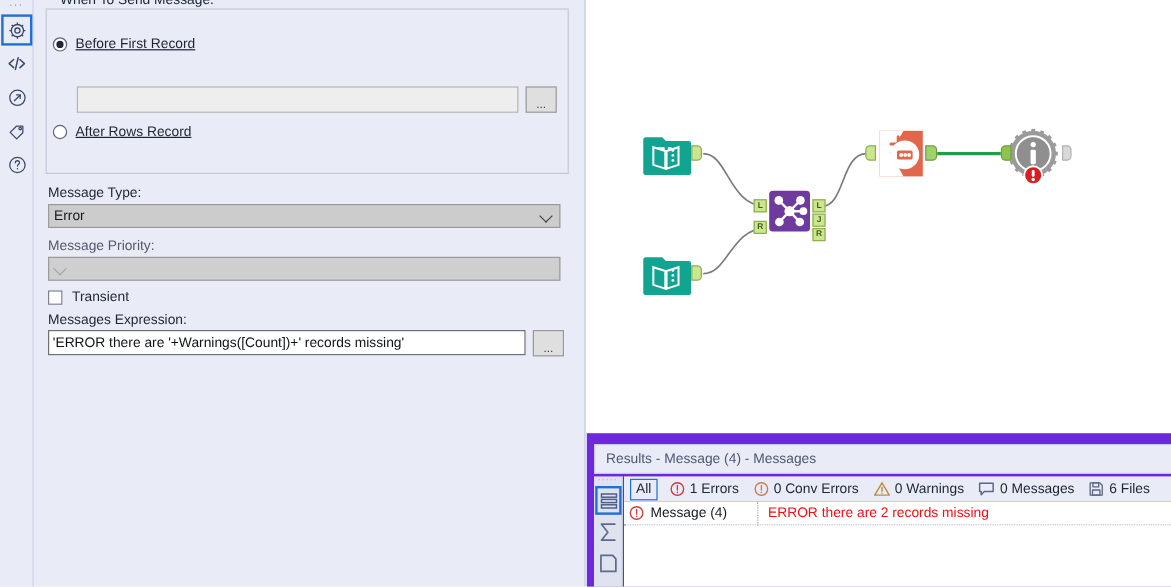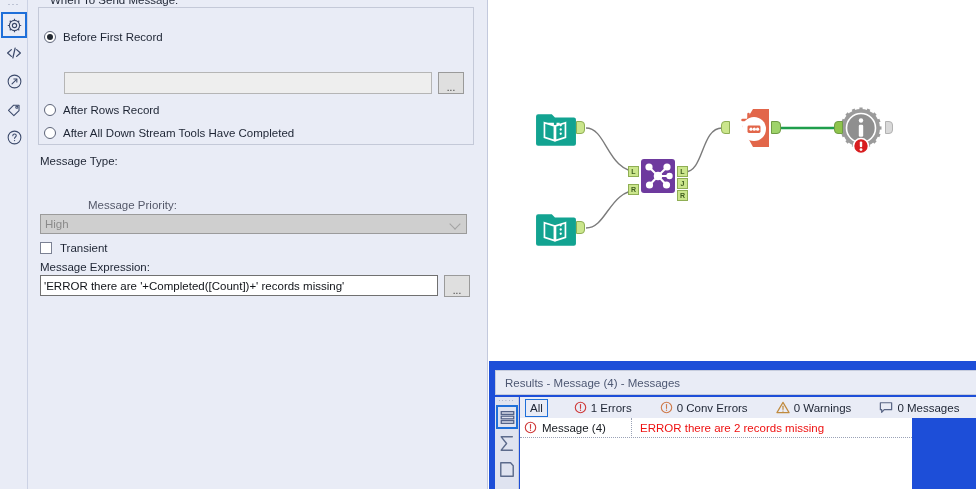--- a/index.html
+++ b/index.html
@@ -51,20 +51,21 @@
     background: #e9ecf6; padding: 0 4px;
     font-size: 11.5px; color: #1d2433;
     transform: translateY(-50%);
     white-space: nowrap;
   }
   .radio-row {
     position: absolute; left: 44px;
     display: flex; align-items: center;
     font-size: 11.5px; color: #1d2433;
     white-space: nowrap;
+    text-decoration: underline;
   }
   .radio-mark {
     width: 12px; height: 12px; border-radius: 50%;
     border: 1px solid #5d6478; background: #ffffff;
     margin-right: 7px; position: relative; flex: none;
   }
   .radio-mark.on::after {
     content: ""; position: absolute;
     left: 2px; top: 2px; width: 6px; height: 6px;
     border-radius: 50%; background: #222831;
@@ -83,21 +84,21 @@
     background: #dfdfdf; border: 1px solid #9a9a9a;
     font-size: 10px; color: #3a3a3a;
     display: flex; align-items: flex-end; justify-content: center;
     padding-bottom: 2px; line-height: 7px;
   }
 
   .flabel {
     position: absolute; left: 40px;
     font-size: 11.5px; color: #1d2433;
   }
-  .flabel.dim { color: #55596a; margin-left: 48px; }
+  .flabel.dim { color: #55596a; }
 
   .combo {
     position: absolute; left: 40px;
     width: 427px; height: 20px;
     background: #cfcfcf; border: 1px solid #9b9b9b;
     display: flex; align-items: center;
     padding: 0 4px;
     font-size: 11.5px; color: #15191f;
   }
   .combo.enabled { background: #cccccc; }
@@ -158,21 +159,21 @@
     color: #3f5d1f; font-family: "Liberation Sans", sans-serif;
     width: 11px; height: 11px;
     background: #cbe68c; border: 1px solid #8fae54;
     display: flex; align-items: center; justify-content: center;
   }
 
   
   #results {
     position: absolute; left: 489px; top: 360px;
     width: 487px; height: 129px;
-    background: #1d4ed8;
+    background: #6d28d9;
     border-top: 1px solid #ffffff;
   }
   #results-titlebar {
     position: absolute; left: 6px; top: 9px;
     width: 481px; height: 25px;
     background: #e9ecf6;
     border: 1px solid #c6ccdd;
     border-right: none;
     display: flex; align-items: center;
     padding-left: 9px;
@@ -193,36 +194,36 @@
     display: flex; align-items: center; justify-content: center;
     color: #5c6b8c;
   }
   .rrail-icon.selected { border: 2px solid #1e6fd9; }
 
   #tabbar {
     position: absolute; left: 31px; top: 36px;
     width: 456px; height: 21px;
     background: #e9ecf6;
     display: flex; align-items: center;
-    gap: 16px;
+    gap: 0px;
   }
   .tabitem {
     display: flex; align-items: center;
     font-size: 11.5px; color: #1d2433;
     margin-right: 12px; white-space: nowrap;
   }
   .tabitem .ico { margin-right: 4px; display: flex; align-items: center; }
   #tab-all {
     border: 1px solid #1e6fd9;
     padding: 0 4px; margin-left: 5px; margin-right: 10px;
     line-height: 16px;
   }
   #msg-table {
     position: absolute; left: 31px; top: 57px;
-    width: 392px; height: 72px;
+    width: 456px; height: 72px;
     background: #ffffff;
   }
   #msg-row {
     height: 20px; display: flex; align-items: center;
     border-bottom: 1px dotted #9aa2b6;
     font-size: 11.5px;
   }
   #msg-row .cell-icon { width: 20px; display: flex; justify-content: center; align-items: center; }
   #msg-row .cell-name {
     width: 92px; color: #15191f; padding-left: 2px;
@@ -296,41 +297,40 @@
     <div id="expr-row">
       <div class="field-disabled" title=""></div>
       <div class="dots-btn">...</div>
     </div>
 
     <div class="radio-row" style="top:104px">
       <span class="radio-mark"></span>
       <span>After Rows Record</span>
     </div>
 
-    <div class="radio-row" style="top:127px">
-      <span class="radio-mark"></span>
-      <span>After All Down Stream Tools Have Completed</span>
-    </div>
 
     <div class="flabel" style="top:155px">Message Type:</div>
+    <div class="combo enabled" style="top:170px">
+      <span class="cval">Error</span>
+      <span class="chev"></span>
+    </div>
 
     <div class="flabel dim" style="top:199px">Message Priority:</div>
     <div class="combo disabled" style="top:214px">
-      <span class="cval">High</span>
       <span class="chev"></span>
     </div>
 
     <div id="transient-row">
       <span class="cbox"></span>
       <span>Transient</span>
     </div>
 
-    <div class="flabel" style="top:261px">Message Expression:</div>
+    <div class="flabel" style="top:261px">Messages Expression:</div>
     <div id="msgexpr-row">
-      <div id="msgexpr-input">'ERROR there are '+Completed([Count])+' records missing'</div>
+      <div id="msgexpr-input">'ERROR there are '+Warnings([Count])+' records missing'</div>
       <div class="dots-btn">...</div>
     </div>
   </div>
 
   <div id="canvas">
     <svg id="canvas-svg" width="487" height="360">
 
       <path d="M 97 128 C 118 128 118 172 150 172" stroke="#7b7b7b" stroke-width="1.4" fill="none"></path>
 
       <path d="M 97 228 C 118 228 120 190 150 190" stroke="#7b7b7b" stroke-width="1.4" fill="none"></path>

